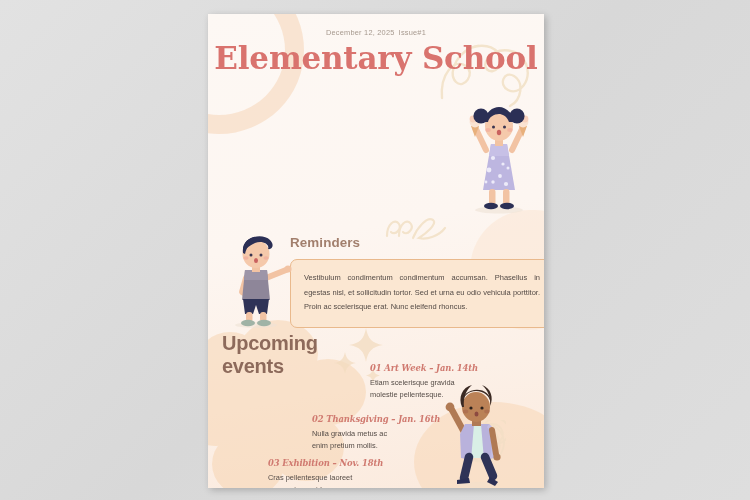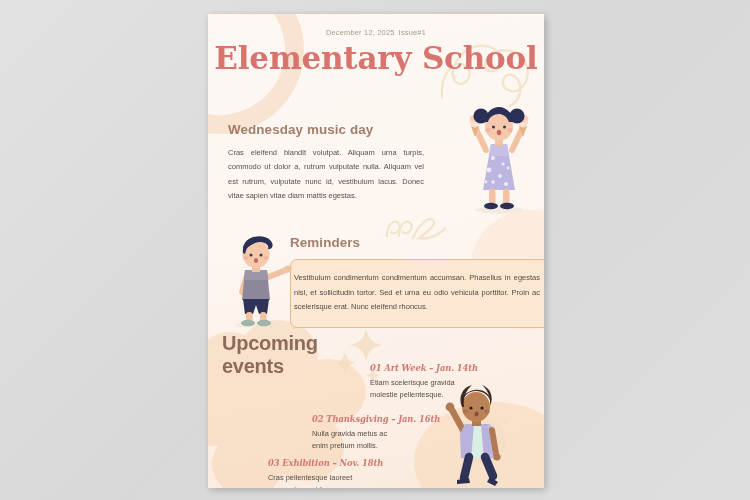--- a/index.html
+++ b/index.html
@@ -148,21 +148,21 @@
   #sec-reminders {
     position: absolute;
     left: 82px; top: 221px;
     width: 264px;
   }
   #reminders-title { margin-bottom: 9px; }
   #reminders-box {
     background: #fbe7d2;
     border: 1px solid #e9b98c;
     border-radius: 7px;
-    padding: 11px 13px 12px 3px;
+    padding: 11px 13px 12px 13px;
   }
   #reminders-box .body-text { line-height: 1.95; color: #544b46; }
 
   
   #boy { position: absolute; left: 14px; top: 212px; width: 72px; height: 102px; }
 
   
   #sec-upcoming {
     position: absolute;
     left: 14px; top: 318px;
@@ -259,24 +259,20 @@
     </g>
   </svg>
 
   <div id="masthead">
     <div id="meta-row">
       <span id="date-label">December 12, 2025</span><span id="issue-label">Issue#1</span>
     </div>
     <div id="headline">Elementary School</div>
   </div>
 
-  <div id="sec-music">
-    <div class="sec-title">Wednesday music day</div>
-    <p class="body-text">Cras eleifend blandit volutpat. Aliquam urna turpis, commodo ut dolor a, rutrum vulputate nulla. Aliquam vel est rutrum, vulputate nunc id, vestibulum lacus. Donec vitae sapien vitae diam mattis egestas.</p>
-  </div>
 
   <svg id="girl" viewBox="0 0 74 120">
 
     <ellipse cx="37" cy="116" rx="24" ry="3.4" fill="#eee2d6" opacity=".6"></ellipse>
 
     <path d="M24 56 L13 33" stroke="#f2c3a3" stroke-width="6" stroke-linecap="round" fill="none"></path>
     <path d="M50 56 L61 33" stroke="#f2c3a3" stroke-width="6" stroke-linecap="round" fill="none"></path>
 
     <path d="M9 32 L17 32 L13 43 Z" fill="#e8b07c"></path>
     <circle cx="13" cy="28" r="5.4" fill="#fbe3d2"></circle>

